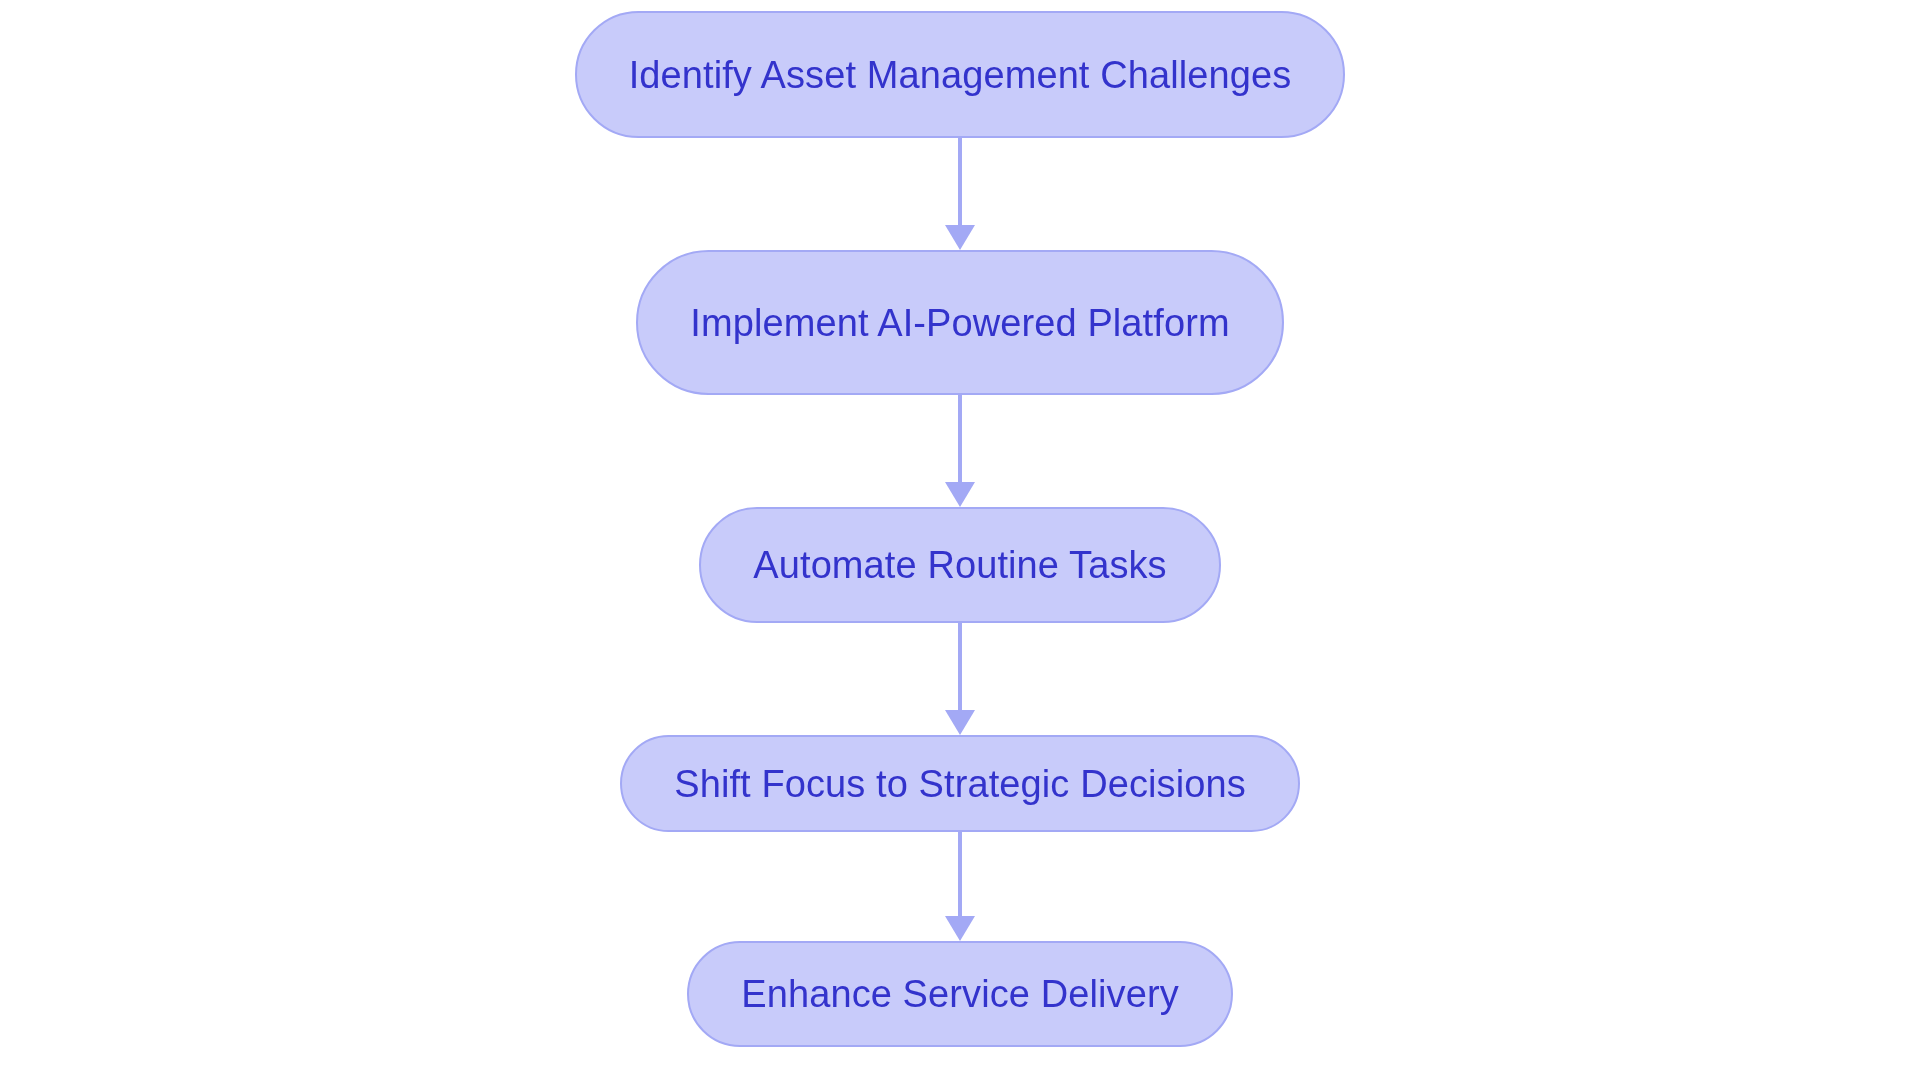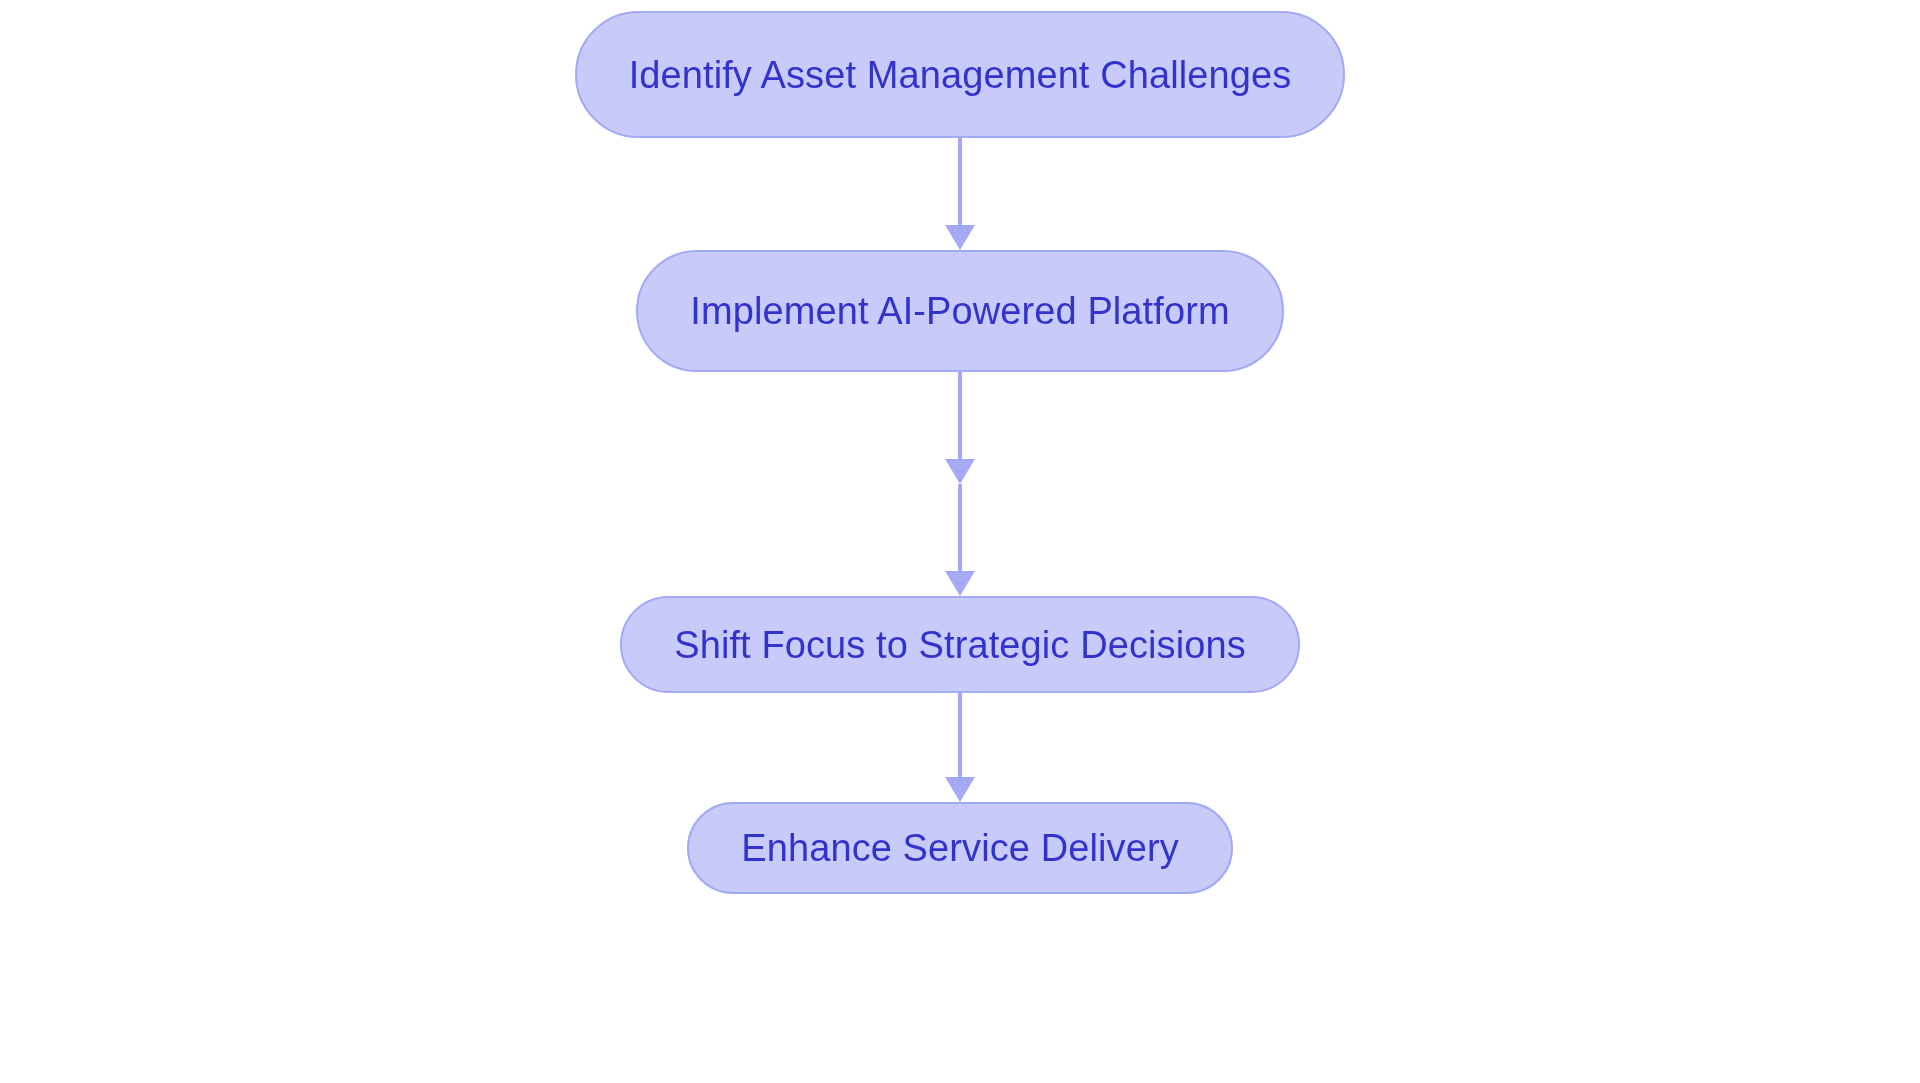--- a/index.html
+++ b/index.html
@@ -51,24 +51,24 @@
     padding: 0 52px;
   }
 
   .node-label {
     display: block;
     pointer-events: none;
   }
 
   
   .node-0 { height: 127px; min-width: 751px; margin-top: 11px; }
-  .node-1 { height: 122px; min-width: 530px; }
+  .node-1 { height: 145px; min-width: 530px; }
   .node-2 { height: 116px; min-width: 430px; }
   .node-3 { height: 97px; min-width: 570px; }
-  .node-4 { height: 92px; min-width: 430px; }
+  .node-4 { height: 106px; min-width: 430px; }
 
   
   .connector {
     position: relative;
     width: 30px;
     display: flex;
     flex-direction: column;
     align-items: center;
     justify-content: flex-start;
   }
@@ -108,20 +108,23 @@
 
     <div class="node node-1">
       <span class="node-label">Implement AI-Powered Platform</span>
     </div>
 
     <div class="connector connector-1">
       <div class="connector-line"></div>
       <div class="connector-head"></div>
     </div>
 
+    <div class="node node-2">
+      <span class="node-label">Automate Routine Tasks</span>
+    </div>
 
     <div class="connector connector-2">
       <div class="connector-line"></div>
       <div class="connector-head"></div>
     </div>
 
     <div class="node node-3">
       <span class="node-label">Shift Focus to Strategic Decisions</span>
     </div>
 

